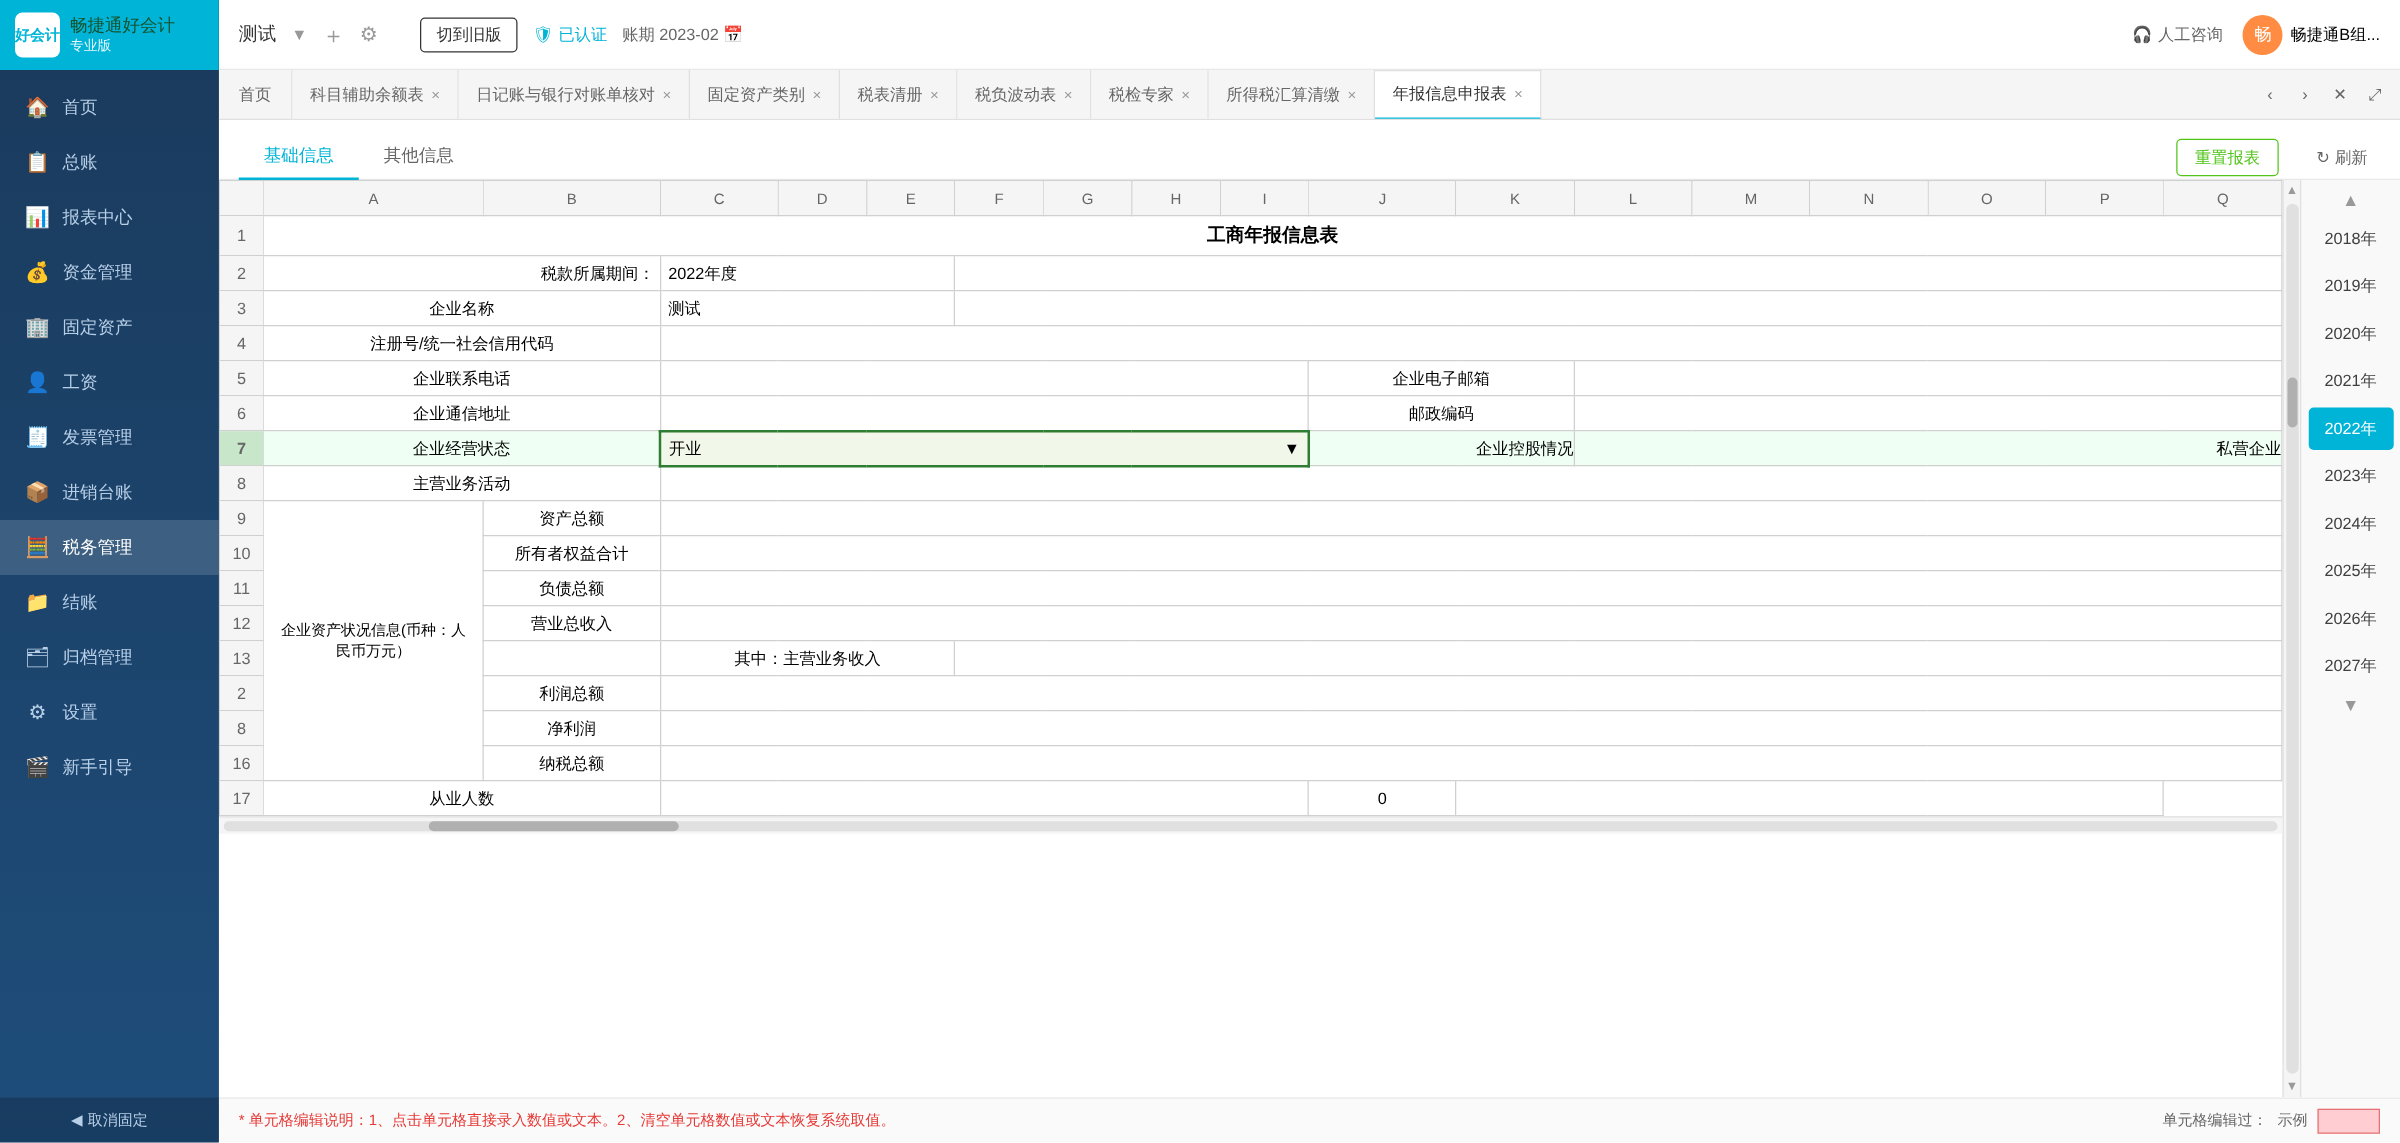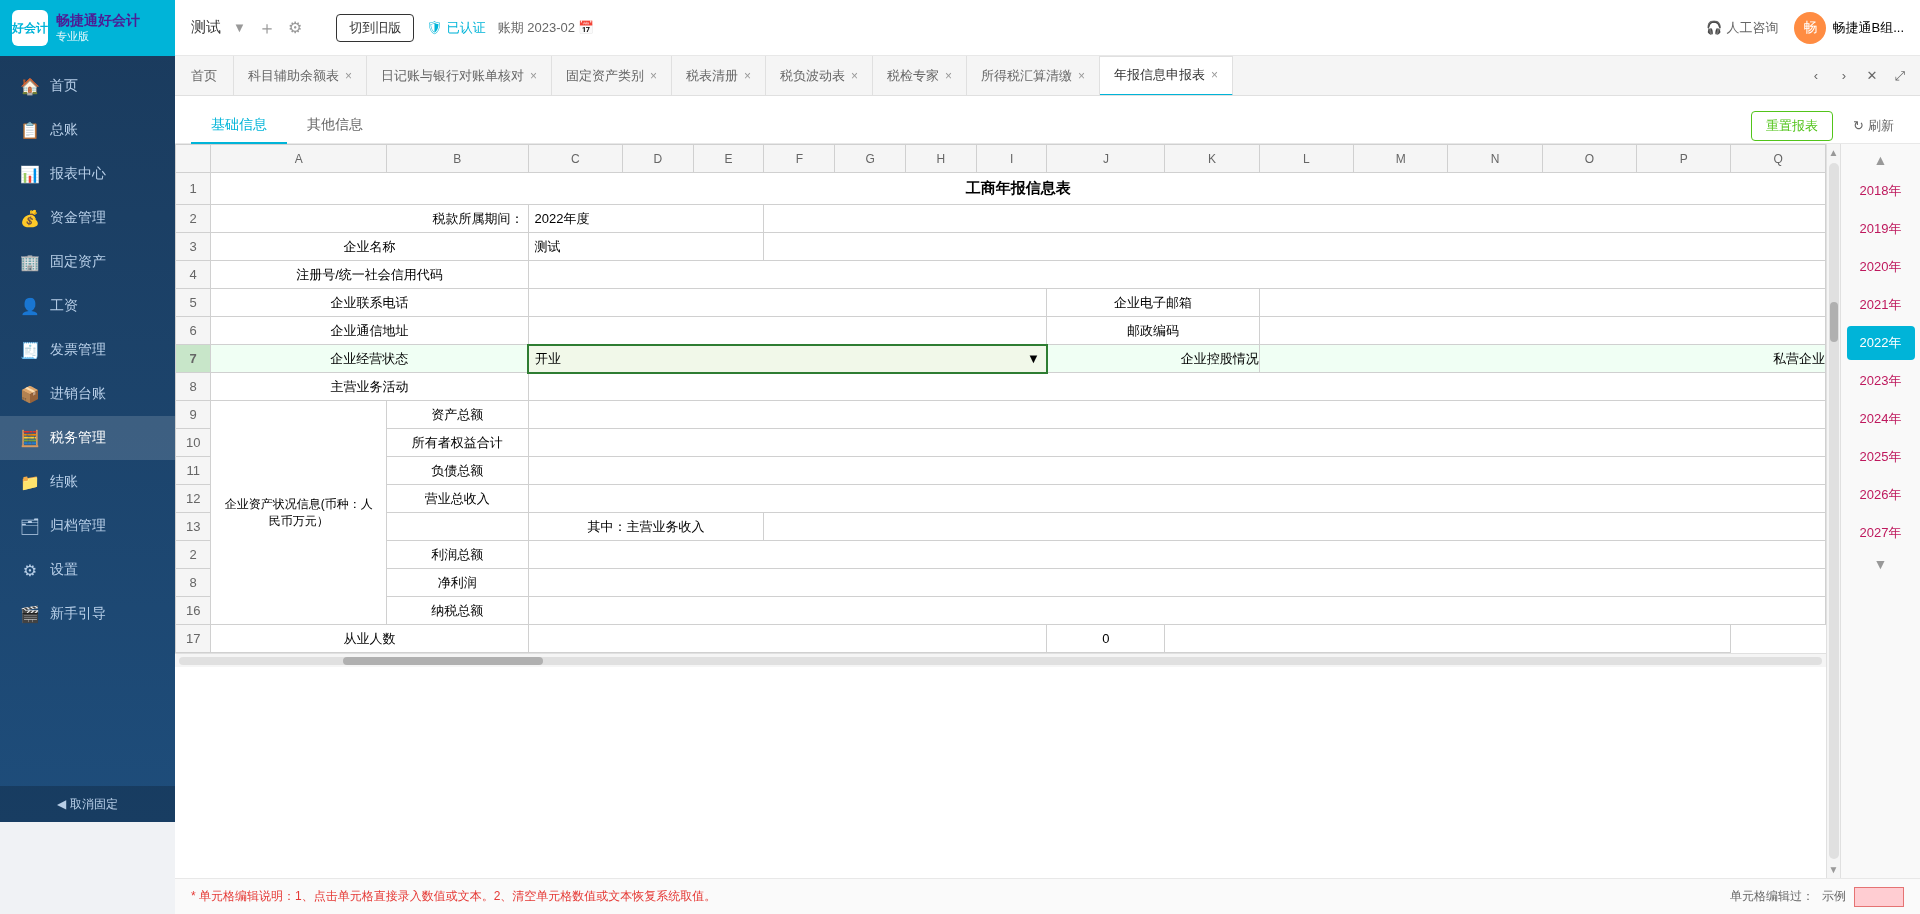--- a/index.html
+++ b/index.html
@@ -1,33 +1,33 @@
 <!DOCTYPE html>
 <html><head>
   <meta charset="utf-8">
   <style>
     * { box-sizing: border-box; margin: 0; padding: 0; }
     body { font-family: 'Microsoft YaHei', Arial, sans-serif; font-size: 13px; background: #f0f2f5; overflow: hidden; width: 1920px; height: 914px; }
 
     
     .sidebar {
-      position: fixed; left: 0; top: 0; width: 175px; height: 822px;
+      position: fixed; left: 0; top: 0; width: 175px; height: 914px;
       background: linear-gradient(180deg, #1a3a5c 0%, #1e4d7b 100%);
       display: flex; flex-direction: column; z-index: 100;
     }
     .sidebar-logo {
       height: 56px; background: #00b4d8; display: flex; align-items: center;
       padding: 0 12px; gap: 8px; color: white;
     }
     .sidebar-logo-icon {
       width: 36px; height: 36px; background: white; border-radius: 6px;
       display: flex; align-items: center; justify-content: center;
       color: #00b4d8; font-weight: bold; font-size: 12px;
     }
-    .sidebar-logo-text { color: #4c1d95; font-size: 14px; font-weight: bold; line-height: 1.2; }
+    .sidebar-logo-text { color: #14532d; font-size: 14px; font-weight: normal; line-height: 1.2; }
     .sidebar-logo-sub { font-size: 11px; opacity: 0.9; }
     .sidebar-nav { flex: 1; overflow-y: auto; padding-top: 8px; }
     .sidebar-item {
       display: flex; align-items: center; gap: 10px; padding: 12px 20px;
       color: #b8cfe8; cursor: pointer; font-size: 14px; transition: background 0.2s;
     }
     .sidebar-item.active { background: rgba(255,255,255,0.15); color: white; }
     .sidebar-item-icon { width: 20px; height: 20px; display: flex; align-items: center; justify-content: center; font-size: 16px; }
     .sidebar-collapse {
       height: 36px; background: rgba(0,0,0,0.2); display: flex; align-items: center;
@@ -85,21 +85,21 @@
     }
     .content-tabs {
       display: flex; align-items: center; padding: 12px 16px 0; border-bottom: 1px solid #e8e8e8;
       gap: 0;
     }
     .content-tab {
       padding: 8px 20px; cursor: pointer; font-size: 14px; color: #666;
       border-bottom: 2px solid transparent; margin-bottom: -1px;
     }
     .content-tab.active { color: #00b4d8; border-bottom: 2px solid #00b4d8; }
-    .content-tab-actions { margin-left: auto; display: flex; gap: 10px; align-items: center; }
+    .content-tab-actions { margin-left: auto; display: flex; gap: 20px; align-items: center; }
     .btn-reset {
       border: 1px solid #52c41a; color: #52c41a; background: white;
       padding: 5px 14px; border-radius: 4px; cursor: pointer; font-size: 13px;
     }
     .btn-refresh {
       display: flex; align-items: center; gap: 4px; color: #666;
       cursor: pointer; font-size: 13px; padding: 5px 10px;
     }
 
     
@@ -132,21 +132,21 @@
 
     
     .year-panel {
       width: 80px; background: #f9f9f9; border-left: 1px solid #e0e0e0;
       display: flex; flex-direction: column; align-items: center; overflow-y: auto;
       padding: 4px 0;
     }
     .year-panel-nav { cursor: pointer; color: #999; padding: 4px; font-size: 14px; }
     .year-item {
       width: 68px; padding: 8px 6px; text-align: center; cursor: pointer;
-      color: #be185d; font-size: 13px; border-radius: 4px; margin: 2px 0;
+      color: #404040; font-size: 13px; border-radius: 4px; margin: 2px 0;
     }
     .year-item.active { background: #00b4d8; color: white; border-radius: 4px; }
 
     
     .spreadsheet-vscroll {
       width: 14px; background: #f5f5f5; border-left: 1px solid #e0e0e0;
       display: flex; flex-direction: column; align-items: center;
     }
     .scroll-btn { cursor: pointer; color: #999; padding: 3px; font-size: 10px; }
     .scroll-track {

